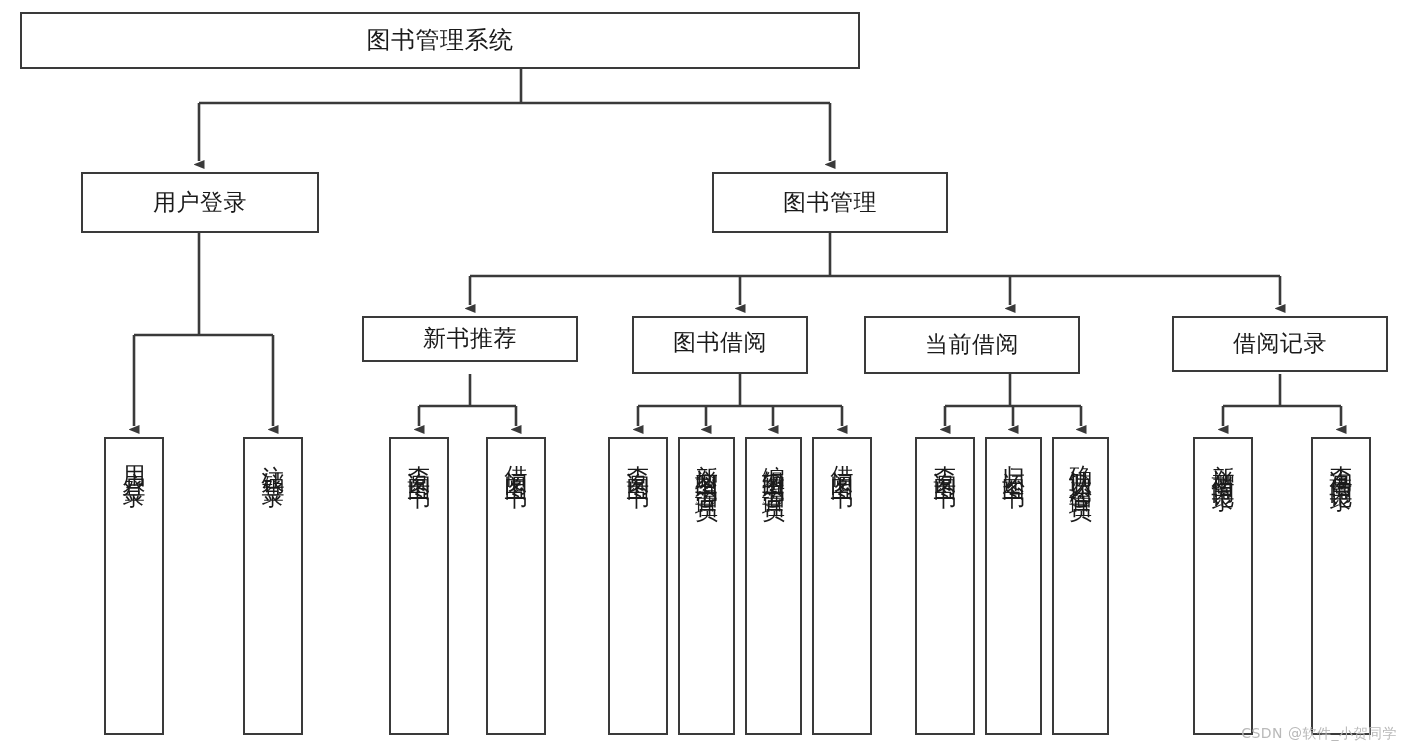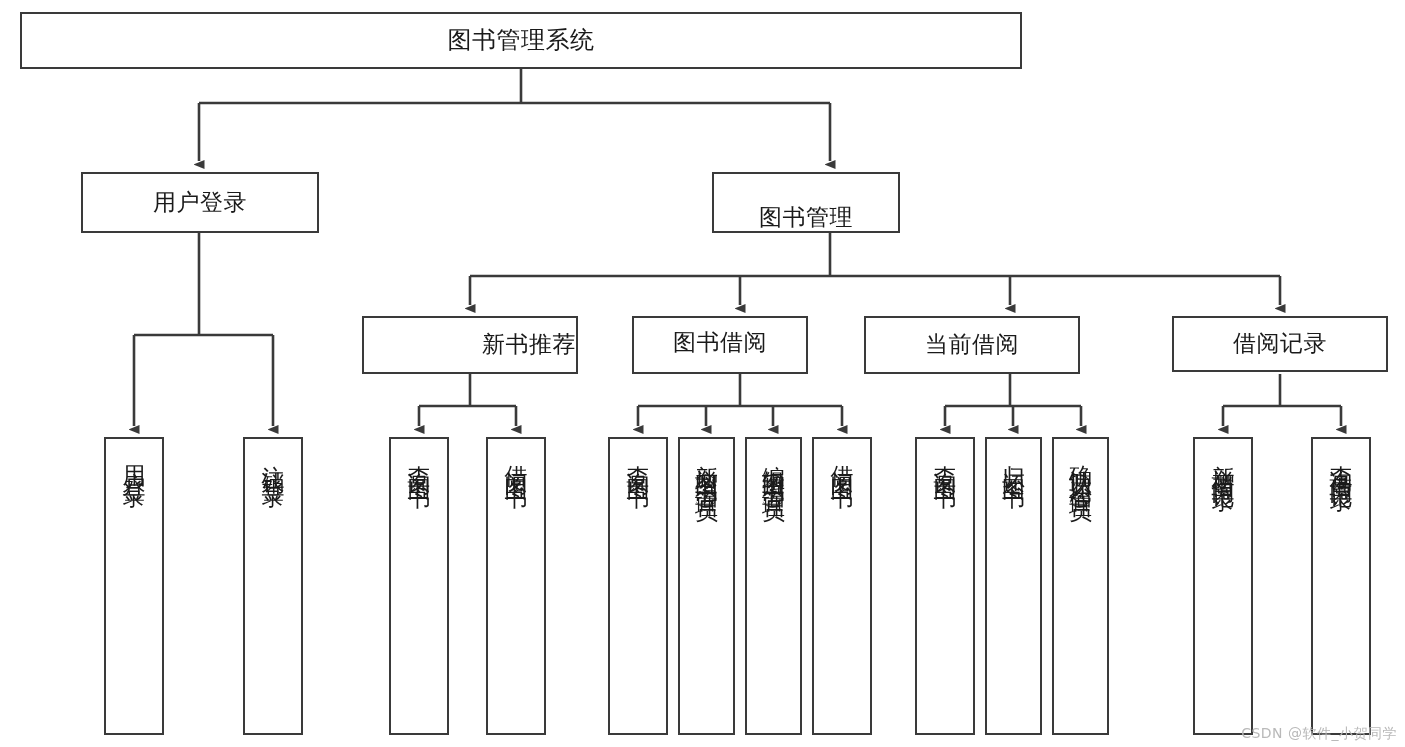--- a/index.html
+++ b/index.html
@@ -123,32 +123,32 @@
       <path d="M1013,406 L1013,426" marker-end="url(#arrow)"></path>
       <path d="M1081,406 L1081,426" marker-end="url(#arrow)"></path>
 
       <path d="M1280,374 L1280,406"></path>
       <path d="M1223,406 L1341,406"></path>
       <path d="M1223,406 L1223,426" marker-end="url(#arrow)"></path>
       <path d="M1341,406 L1341,426" marker-end="url(#arrow)"></path>
     </g>
   </svg>
 
-  <div class="node h title" style="left: 20px; top: 12px; width: 1002px; height: 57px;">
+  <div class="node h title" style="left: 20px; top: 12px; width: 840px; height: 57px;">
     <span class="node-label">图书管理系统</span>
   </div>
 
   <div class="node h" style="left: 81px; top: 172px; width: 238px; height: 61px;">
     <span class="node-label">用户登录</span>
   </div>
-  <div class="node h" style="left: 712px; top: 172px; width: 188px; height: 61px; align-items: flex-end;">
+  <div class="node h" style="left: 712px; top: 172px; width: 236px; height: 61px;">
     <span class="node-label">图书管理</span>
   </div>
 
-  <div class="node h" style="left: 362px; top: 316px; width: 216px; height: 58px; justify-content: flex-end;">
+  <div class="node h" style="left: 362px; top: 316px; width: 216px; height: 46px;">
     <span class="node-label">新书推荐</span>
   </div>
   <div class="node h" style="left: 632px; top: 316px; width: 176px; height: 58px; font-family: Liberation Mono, monospace;">
     <span class="node-label">图书借阅</span>
   </div>
   <div class="node h" style="left: 864px; top: 316px; width: 216px; height: 58px;">
     <span class="node-label">当前借阅</span>
   </div>
   <div class="node h" style="left: 1172px; top: 316px; width: 216px; height: 56px;">
     <span class="node-label">借阅记录</span>

